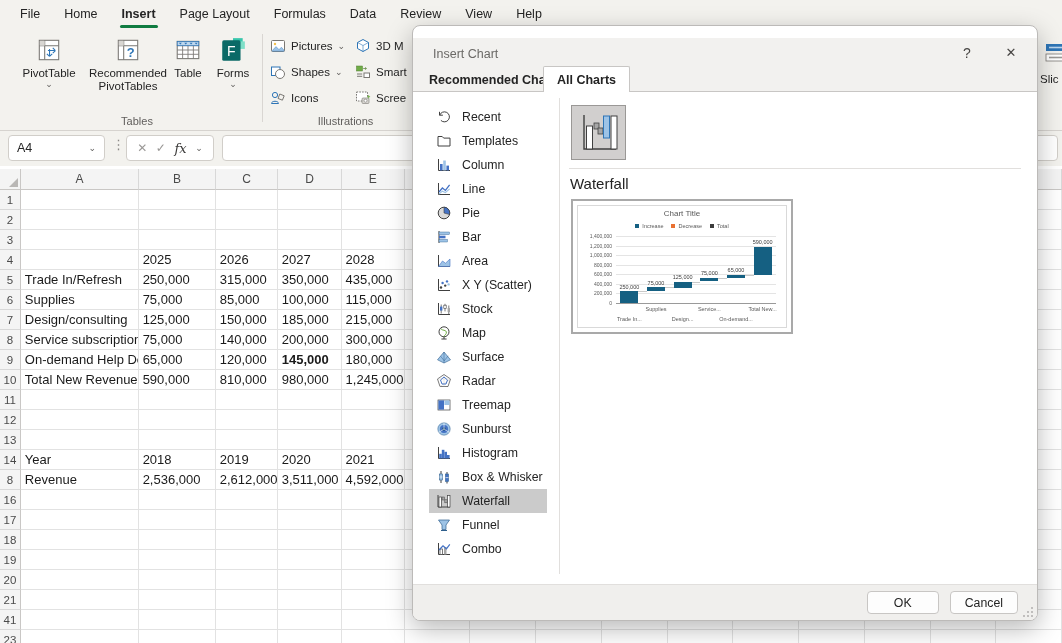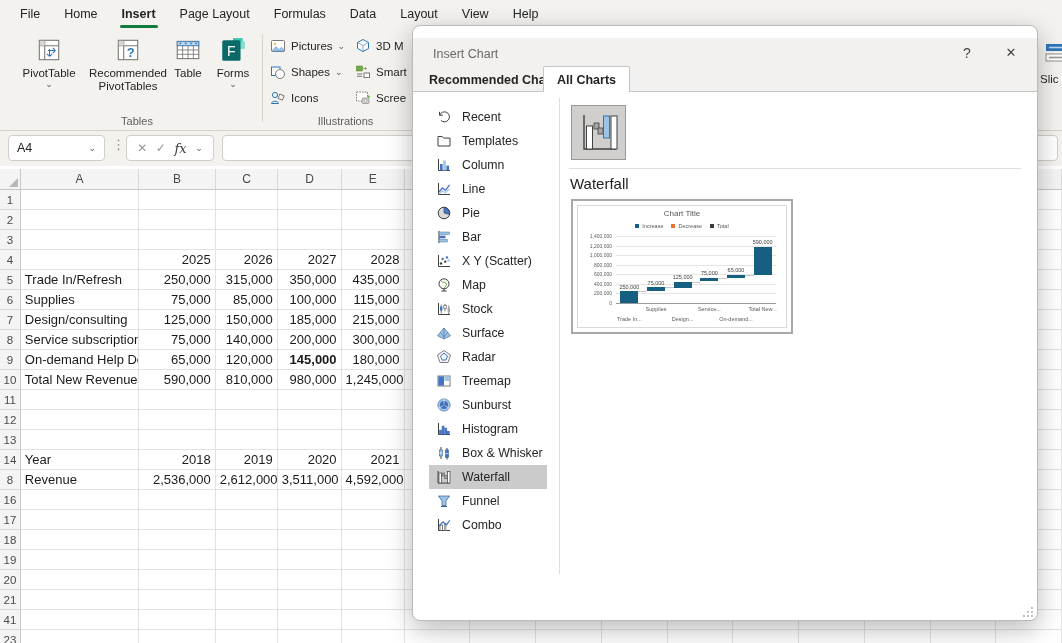--- a/index.html
+++ b/index.html
@@ -33,21 +33,21 @@
   #formula-input { position:absolute; left:222px; top:4px; right:4px; height:26px; background:#fff; border:1px solid #d1cec9; border-radius:4px; font-size:12.5px; padding:0 8px; line-height:24px; }
 
   
   #grid { position:absolute; left:0; top:166px; width:1062px; bottom:0; background:#fff; z-index:1; padding-top:3px; }
   .g-hrow, .g-row { display:flex; }
   .g-corner { width:22px; height:21px; background:#f4f4f4; border-right:1px solid #c9c7c5; border-bottom:1px solid #c9c7c5; position:relative; }
   .g-corner::after { content:""; position:absolute; right:2px; bottom:2px; border-left:9px solid transparent; border-bottom:9px solid #b9b7b5; }
   .g-hcell { height:21px; background:#f4f4f4; border-right:1px solid #d8d8d8; border-bottom:1px solid #c9c7c5; font-size:12px; color:#4a4a4a; display:flex; align-items:center; justify-content:center; }
   .g-rhdr { width:22px; height:20px; background:#f4f4f4; border-right:1px solid #c9c7c5; border-bottom:1px solid #d8d8d8; font-size:11.5px; color:#4a4a4a; display:flex; align-items:center; justify-content:center; }
   .g-cell { height:20px; border-right:1px solid #e2e2e2; border-bottom:1px solid #e2e2e2; font-size:13px; color:#1a1a1a; line-height:19px; padding:0 4px; white-space:nowrap; overflow:hidden; }
-  .g-cell.num { text-align:right; }
+  .g-cell.num { }
 
   
   #dialog { position:absolute; left:412px; top:25px; width:626px; height:596px; background:#fff; border:1px solid #bcbab8; border-radius:8px; box-shadow:0 8px 26px rgba(0,0,0,.28); z-index:30; overflow:hidden; }
   #dlg-header { position:absolute; left:0; top:12px; right:0; height:41px; background:#f2f1ef; }
   #dlg-title { position:absolute; left:20px; top:9px; font-size:12.5px; color:#6b6966; }
   #dlg-help { position:absolute; right:58px; top:7px; font-size:14px; color:#484644; width:24px; text-align:center; }
   #dlg-close { position:absolute; right:14px; top:7px; font-size:13px; color:#484644; width:24px; text-align:center; }
   #dlg-tabbar { position:absolute; left:0; top:41px; right:0; height:25px; background:#f2f1ef; border-bottom:1px solid #c8c6c4; }
   #dlg-tab-recommended { position:absolute; left:16px; bottom:4px; font-size:12.5px; font-weight:700; }
   #dlg-tab-all { position:absolute; left:130px; bottom:-1px; height:26px; padding:0 13px; background:#fff; border:1px solid #c8c6c4; border-bottom:none; border-radius:2px 2px 0 0; font-size:12.5px; font-weight:700; display:flex; align-items:center; }
@@ -90,21 +90,21 @@
 
 <div id="stage">
 
   <div id="ribbon-tabs">
       <div class="rtab">File</div>
       <div class="rtab">Home</div>
       <div class="rtab active">Insert</div>
       <div class="rtab">Page Layout</div>
       <div class="rtab">Formulas</div>
       <div class="rtab">Data</div>
-      <div class="rtab">Layout</div>
+      <div class="rtab">Review</div>
       <div class="rtab">View</div>
       <div class="rtab">Help</div>
     </div>
 
   <div id="ribbon-body">
 
     <div class="bigbtn" style="left:18px; width:62px;">
       <svg class="bicon" viewBox="0 0 26 26">
           <rect x="4" y="4" width="18" height="18" fill="#fff" stroke="#7a7874"></rect>
           <path d="M9 4v18M4 9h18" stroke="#7a7874" fill="none"></path>
@@ -725,50 +725,59 @@
                 <rect x="3" y="6.7" width="6.5" height="2.6" fill="#4472C4"></rect>
                 <rect x="3" y="10.4" width="8.5" height="2.6" fill="#9DC3E6" stroke="#2E5E8C" stroke-width=".4"></rect>
               </svg>
             </span>
             <span>Bar</span>
           </div>
           <div class="ct-item">
             <span class="ct-icon">
               <svg viewBox="0 0 16 16">
                 <path d="M2.5 2v11.5H14" fill="none" stroke="#404040"></path>
+                <path d="M2.5 13.5l4-5.5 3 2.2 4.5-4.2v7.5z" fill="#9DC3E6" stroke="#4472C4" stroke-width=".6"></path>
+              </svg>
+            </span>
+            <span>Area</span>
+          </div>
+          <div class="ct-item">
+            <span class="ct-icon">
+              <svg viewBox="0 0 16 16">
+                <path d="M2.5 2v11.5H14" fill="none" stroke="#404040"></path>
                 <circle cx="5" cy="10.5" r="1.2" fill="#404040"></circle>
                 <circle cx="6.6" cy="6" r="1.2" fill="#4472C4"></circle>
                 <circle cx="9.2" cy="8.6" r="1.2" fill="#404040"></circle>
                 <circle cx="11" cy="4.4" r="1.2" fill="#4472C4"></circle>
                 <circle cx="12.6" cy="7.4" r="1.2" fill="#9DC3E6"></circle>
               </svg>
             </span>
             <span>X Y (Scatter)</span>
           </div>
           <div class="ct-item">
             <span class="ct-icon">
               <svg viewBox="0 0 16 16">
-                <circle cx="8" cy="6.8" r="5" fill="#fff" stroke="#404040"></circle>
-                <path d="M5 3.8c1.2 2 5 .8 5.4 3.2C10.8 9.4 7.8 10.6 8 11.6" fill="none" stroke="#70AD47"></path>
-                <path d="M8 11.8v2.2M5.4 14h5.2" stroke="#404040" fill="none"></path>
-              </svg>
-            </span>
-            <span>Map</span>
-          </div>
-          <div class="ct-item">
-            <span class="ct-icon">
-              <svg viewBox="0 0 16 16">
                 <path d="M2.5 2v11.5H14" fill="none" stroke="#404040"></path>
                 <path d="M5.2 3.5v9M9 2.8v7.6M12.8 4.5v9" stroke="#404040" stroke-width=".7"></path>
                 <rect x="4" y="5.6" width="2.4" height="4" fill="#4472C4"></rect>
                 <rect x="7.8" y="4.2" width="2.4" height="3.4" fill="#fff" stroke="#404040" stroke-width=".6"></rect>
                 <rect x="11.6" y="7" width="2.4" height="4" fill="#A6A6A6"></rect>
               </svg>
             </span>
             <span>Stock</span>
+          </div>
+          <div class="ct-item">
+            <span class="ct-icon">
+              <svg viewBox="0 0 16 16">
+                <circle cx="8" cy="6.8" r="5" fill="#fff" stroke="#404040"></circle>
+                <path d="M5 3.8c1.2 2 5 .8 5.4 3.2C10.8 9.4 7.8 10.6 8 11.6" fill="none" stroke="#70AD47"></path>
+                <path d="M8 11.8v2.2M5.4 14h5.2" stroke="#404040" fill="none"></path>
+              </svg>
+            </span>
+            <span>Map</span>
           </div>
           <div class="ct-item">
             <span class="ct-icon">
               <svg viewBox="0 0 16 16">
                 <path d="M1.5 10.8L8 3l6.5 7.8L8 14z" fill="#9DC3E6" stroke="#2E5E8C" stroke-width=".6"></path>
                 <path d="M4.6 7.2l3.6 4.6 4-5M8 3v11" fill="none" stroke="#2E5E8C" stroke-width=".5"></path>
               </svg>
             </span>
             <span>Surface</span>
           </div>
@@ -925,20 +934,24 @@
             <div class="wf-bar" style="left: 149px; top: 68.8px; width: 18px; height: 3.1px; background: rgb(21, 96, 130);"></div>
             <div class="wf-dlab" style="left: 140.7px; width: 34.7px; top: 61.3px;">65,000</div>
             <div class="wf-xlab" style="left: 138.7px; width: 38.7px; top: 110px;">On-demand...</div>
             <div class="wf-conn" style="left: 167px; width: 8.7px; top: 68.8px;"></div>
             <div class="wf-bar" style="left: 175.7px; top: 40.5px; width: 18px; height: 28.2px; background: rgb(21, 96, 130);"></div>
             <div class="wf-dlab" style="left: 167.3px; width: 34.7px; top: 33px;">590,000</div>
             <div class="wf-xlab" style="left: 165.3px; width: 38.7px; top: 100px;">Total New...</div>
           </div>
       </div>
     </div>
+    <div id="dlg-footer">
+      <button class="dlg-btn" id="btn-ok">OK</button>
+      <button class="dlg-btn" id="btn-cancel">Cancel</button>
+    </div>
     <svg id="dlg-grip" viewBox="0 0 12 12">
         <g fill="#b0aeac">
           <circle cx="10" cy="2" r="1"></circle>
           <circle cx="10" cy="6" r="1"></circle>
           <circle cx="6" cy="6" r="1"></circle>
           <circle cx="10" cy="10" r="1"></circle>
           <circle cx="6" cy="10" r="1"></circle>
           <circle cx="2" cy="10" r="1"></circle>
         </g>
       </svg>

